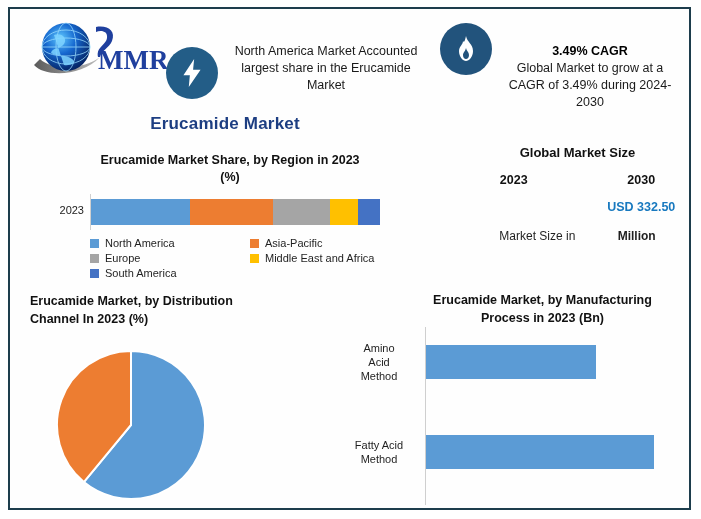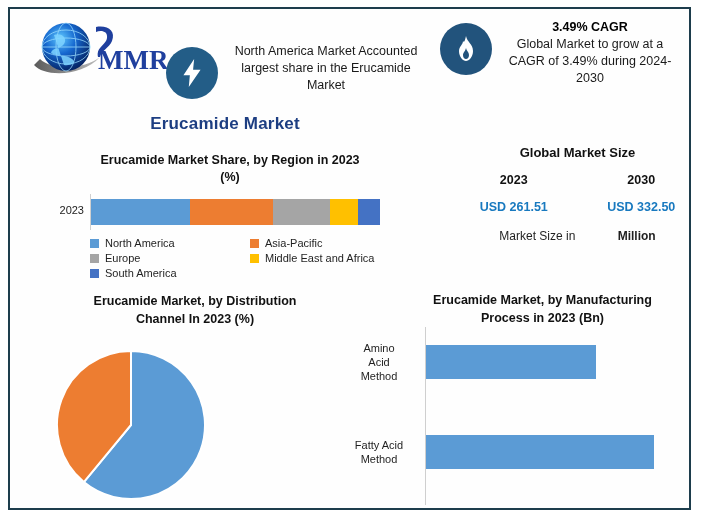--- a/index.html
+++ b/index.html
@@ -69,21 +69,21 @@
   .badge-text {
     position: absolute;
     left: 60px;
     top: 2px;
     width: 200px;
     text-align: center;
     font-size: 12.5px;
     line-height: 17px;
     color: #1a1a1a;
   }
-  .hcell.two .badge-text { width: 180px; }
+  .hcell.two .badge-text { width: 180px; margin-top: 24px; }
   .badge-text .strong {
     display: block;
     font-weight: bold;
     font-size: 12.5px;
     color: #000;
   }
 
   
   .main-title {
     position: absolute;
@@ -203,21 +203,20 @@
     color: #1f1f1f;
   }
   .gms-foot b { font-weight: bold; margin-left: 39px; }
 
   
   .pie-title {
     position: absolute;
     left: 20px;
     top: 283px;
     width: 330px;
-    text-align: center;
     font-size: 12.5px;
     font-weight: bold;
     color: #111;
     line-height: 18px;
   }
   .pie-wrap {
     position: absolute;
     left: 46px;
     top: 341px;
     width: 150px;
@@ -386,21 +385,20 @@
           <span>South America</span>
         </div>
       </div>
     </div>
 
     <div class="gms">
       <div class="gms-title">Global Market Size</div>
       <div class="gms-years">
         <div class="gms-col">
           <div class="gms-year">2023</div>
-          <div class="gms-val">USD 261.51</div>
         </div>
         <div class="gms-col">
           <div class="gms-year">2030</div>
           <div class="gms-val">USD 332.50</div>
         </div>
       </div>
       <div class="gms-foot">
         <span>Market Size in </span><b>Million</b>
       </div>
     </div>

